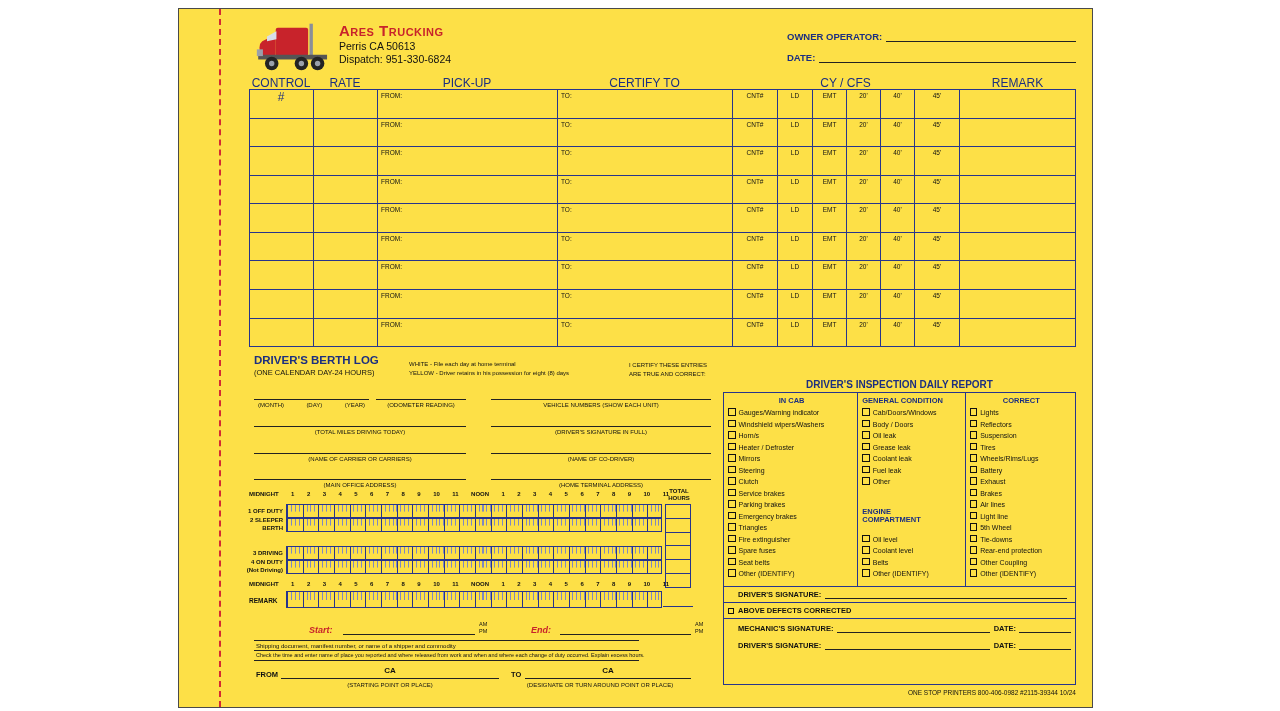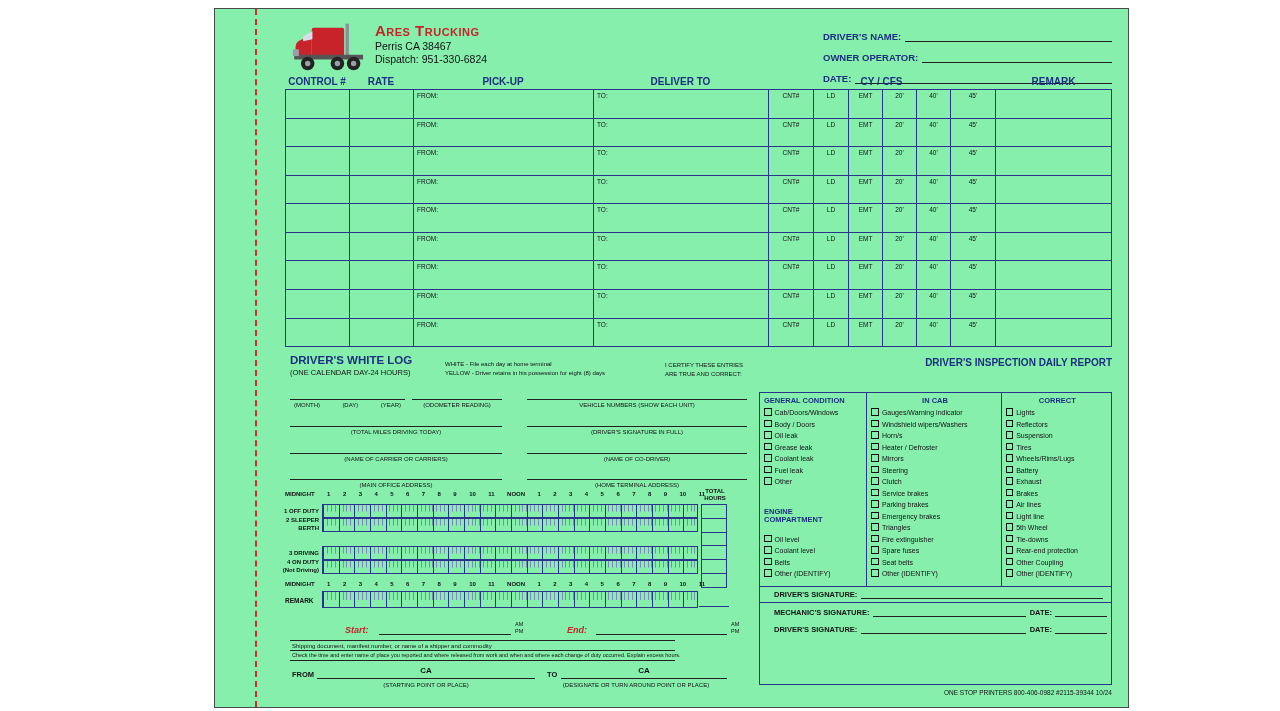--- a/index.html
+++ b/index.html
@@ -1,33 +1,33 @@
 <!DOCTYPE html>
 <html><head>
 <meta charset="utf-8">
 <style>
   * { margin:0; padding:0; box-sizing:border-box; }
   html,body { width:1280px; height:711px; background:#fff;
     font-family:"Liberation Sans","DejaVu Sans",sans-serif; color:#111; }
   .sheet { position:absolute; left:178px; top:8px; width:915px; height:700px;
-    border:1px solid #4a4a4a; background:#86efac; overflow:hidden;margin-left:36px; }
+    border:1px solid #4a4a4a; background:#fde047; overflow:hidden; }
   .abs { position:absolute; }
   .perf { position:absolute; left:40px; top:0; height:100%; width:0;
     border-left:2px dashed #d42a33; }
 
   
   .co-name { font-size:15px; font-weight:bold; color:#c8232b;
     font-variant:small-caps; letter-spacing:0.5px; }
   .co-line { font-size:10.5px; color:#111; margin-top:1px; }
   .hfield { display:flex; align-items:flex-end; height:21px; }
   .hlab { font-size:9.5px; font-weight:bold; color:#1c2f80; white-space:nowrap; }
   .hline { flex:1; border-bottom:1px solid #222; height:12px; margin-left:4px; }
 
   
-  .thead { display:flex; font-size:10px; font-weight:bold; color:#1c2f80; }
+  .thead { display:flex; font-size:12px; font-weight:normal; color:#1c2f80; }
   .thead span { display:block; text-align:center; }
   .stable { border:1px solid #27358c; display:flex; flex-direction:column; }
   .srow { flex:1; display:flex; border-bottom:1px solid #27358c; }
   .srow:last-of-type { border-bottom:none; }
   .sc { border-right:1px solid #27358c; position:relative; }
   .sc:last-child { border-right:none; }
   .slab { position:absolute; top:2px; left:3px; font-size:6.5px; color:#111; white-space:nowrap; }
   .slab.c { left:0; right:0; text-align:center; }
 
   
@@ -98,43 +98,39 @@
       <circle cx="24" cy="63" r="10" fill="#232323"></circle>
         <circle cx="24" cy="63" r="4" fill="#9aa0ab"></circle>
       <circle cx="68" cy="63" r="10" fill="#232323"></circle>
         <circle cx="68" cy="63" r="4" fill="#9aa0ab"></circle>
       <circle cx="92" cy="63" r="10" fill="#232323"></circle>
         <circle cx="92" cy="63" r="4" fill="#9aa0ab"></circle>
     </svg>
   </div>
   <div class="abs" style="left:160px; top:13px;">
     <div class="co-name">Ares Trucking</div>
-    <div class="co-line">Perris CA 38467</div>
+    <div class="co-line">Perris CA 50613</div>
     <div class="co-line">Dispatch: 951-330-6824</div>
   </div>
   <div class="abs" style="left:608px; top:12px; width:289px;">
-    <div class="hfield">
-      <span class="hlab">DRIVER'S NAME:</span>
-      <span class="hline"></span>
-    </div>
     <div class="hfield">
       <span class="hlab">OWNER OPERATOR:</span>
       <span class="hline"></span>
     </div>
     <div class="hfield">
       <span class="hlab">DATE:</span>
       <span class="hline"></span>
     </div>
   </div>
 
   <div class="abs thead" style="left:70px; top:67px; width:827px;">
     <span style="width:64px">CONTROL #</span>
     <span style="width:64px">RATE</span>
     <span style="width:180px">PICK-UP</span>
-    <span style="width:175px">DELIVER TO</span>
+    <span style="width:175px">CERTIFY TO</span>
     <span style="width:227px">CY / CFS</span>
     <span style="width:117px">REMARK</span>
   </div>
   <div class="abs stable" style="left:70px; top:80px; width:827px; height:258px;">
 
       <div class="srow">
         <div class="sc" style="width:64px"></div>
         <div class="sc" style="width:64px"></div>
         <div class="sc" style="width:180px">
           <span class="slab">FROM:</span>
@@ -398,21 +394,21 @@
           <span class="slab c">40'</span>
         </div>
         <div class="sc" style="width:45px">
           <span class="slab c">45'</span>
         </div>
         <div class="sc" style="flex:1"></div>
       </div>
 
   </div>
 
-  <div class="abs log-title" style="left:75px; top:345px;">DRIVER'S WHITE LOG</div>
+  <div class="abs log-title" style="left:75px; top:345px;">DRIVER'S BERTH LOG</div>
   <div class="abs log-sub" style="left:75px; top:359px;">(ONE CALENDAR DAY-24 HOURS)</div>
   <div class="abs tiny" style="left:230px; top:351px;">WHITE - File each day at home terminal</div>
   <div class="abs tiny" style="left:230px; top:360px;">YELLOW - Driver retains in his possession for eight (8) days</div>
   <div class="abs tiny" style="left:450px; top:352px; width:100px;">
     <div>I CERTIFY THESE ENTRIES</div>
     <div>ARE TRUE AND CORRECT:</div>
   </div>
 
   <div class="fld" style="left:75px; top:390px; width:115px;">
     <div class="mdy">
@@ -557,62 +553,62 @@
   <div class="abs cline" style="left:102px; top:652px; width:218px;">
     <span>CA</span>
   </div>
   <div class="abs tiny" style="left:102px; top:672px; width:218px; text-align:center;">(STARTING POINT OR PLACE)</div>
   <div class="abs" style="left:332px; top:661px; font-size:7.5px; font-weight:bold;">TO</div>
   <div class="abs cline" style="left:346px; top:652px; width:166px;">
     <span>CA</span>
   </div>
   <div class="abs tiny" style="left:330px; top:672px; width:182px; text-align:center;">(DESIGNATE OR TURN AROUND POINT OR PLACE)</div>
 
-  <div class="abs insp-title" style="left:544px; top:348px; width:353px;text-align:right;">DRIVER'S INSPECTION DAILY REPORT</div>
+  <div class="abs insp-title" style="left:544px; top:370px; width:353px;">DRIVER'S INSPECTION DAILY REPORT</div>
   <div class="abs insp-box" style="left:544px; top:383px; width:353px; height:293px;">
     <div class="insp-cols">
-      <div class="icol" style="width:108px;">
-        <div class="ihead">GENERAL CONDITION</div>
-        <div>
-            <span class="chk">Cab/Doors/Windows</span>
-            <span class="chk">Body / Doors</span>
-            <span class="chk">Oil leak</span>
-            <span class="chk">Grease leak</span>
-            <span class="chk">Coolant leak</span>
-            <span class="chk">Fuel leak</span>
-            <span class="chk">Other</span>
-          </div>
-        <div class="ihead eng-head">ENGINE COMPARTMENT</div>
-        <div class="eng-items">
-            <span class="chk">Oil level</span>
-            <span class="chk">Coolant level</span>
-            <span class="chk">Belts</span>
-            <span class="chk">Other (IDENTIFY)</span>
-          </div>
-      </div>
       <div class="icol" style="width:135px;">
         <div class="ihead center">IN CAB</div>
         <div>
             <span class="chk">Gauges/Warning indicator</span>
             <span class="chk">Windshield wipers/Washers</span>
             <span class="chk">Horn/s</span>
             <span class="chk">Heater / Defroster</span>
             <span class="chk">Mirrors</span>
             <span class="chk">Steering</span>
             <span class="chk">Clutch</span>
             <span class="chk">Service brakes</span>
             <span class="chk">Parking brakes</span>
             <span class="chk">Emergency brakes</span>
             <span class="chk">Triangles</span>
             <span class="chk">Fire extinguisher</span>
             <span class="chk">Spare fuses</span>
             <span class="chk">Seat belts</span>
             <span class="chk">Other (IDENTIFY)</span>
           </div>
       </div>
+      <div class="icol" style="width:108px;">
+        <div class="ihead">GENERAL CONDITION</div>
+        <div>
+            <span class="chk">Cab/Doors/Windows</span>
+            <span class="chk">Body / Doors</span>
+            <span class="chk">Oil leak</span>
+            <span class="chk">Grease leak</span>
+            <span class="chk">Coolant leak</span>
+            <span class="chk">Fuel leak</span>
+            <span class="chk">Other</span>
+          </div>
+        <div class="ihead eng-head">ENGINE COMPARTMENT</div>
+        <div class="eng-items">
+            <span class="chk">Oil level</span>
+            <span class="chk">Coolant level</span>
+            <span class="chk">Belts</span>
+            <span class="chk">Other (IDENTIFY)</span>
+          </div>
+      </div>
       <div class="icol" style="width:110px;">
         <div class="ihead center">CORRECT</div>
         <div>
             <span class="chk">Lights</span>
             <span class="chk">Reflectors</span>
             <span class="chk">Suspension</span>
             <span class="chk">Tires</span>
             <span class="chk">Wheels/Rims/Lugs</span>
             <span class="chk">Battery</span>
             <span class="chk">Exhaust</span>
@@ -625,20 +621,24 @@
             <span class="chk">Other Coupling</span>
             <span class="chk">Other (IDENTIFY)</span>
           </div>
       </div>
     </div>
     <div>
       <div class="irow indent bline" style="height:16px;">
         <span>DRIVER'S SIGNATURE:</span>
         <span class="sig-line"></span>
       </div>
+      <div class="irow bline" style="height:16px;">
+        <span class="box"></span>
+        <span>ABOVE DEFECTS CORRECTED</span>
+      </div>
       <div class="irow indent" style="height:18px;">
         <span>MECHANIC'S SIGNATURE:</span>
         <span class="sig-line"></span>
         <span>DATE:</span>
         <span class="date-line"></span>
       </div>
       <div class="irow indent" style="height:17px;">
         <span>DRIVER'S SIGNATURE:</span>
         <span class="sig-line"></span>
         <span>DATE:</span>

